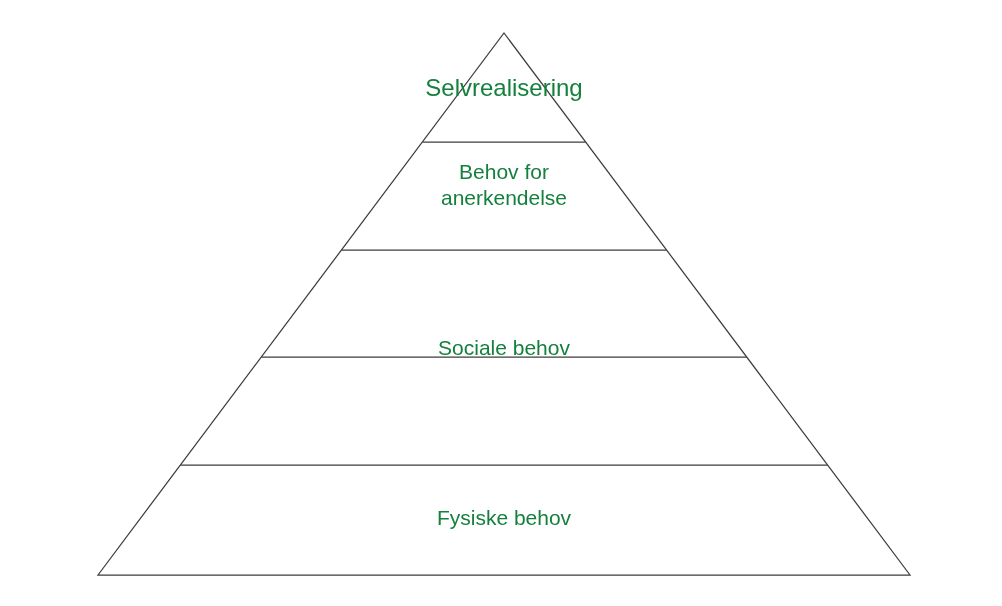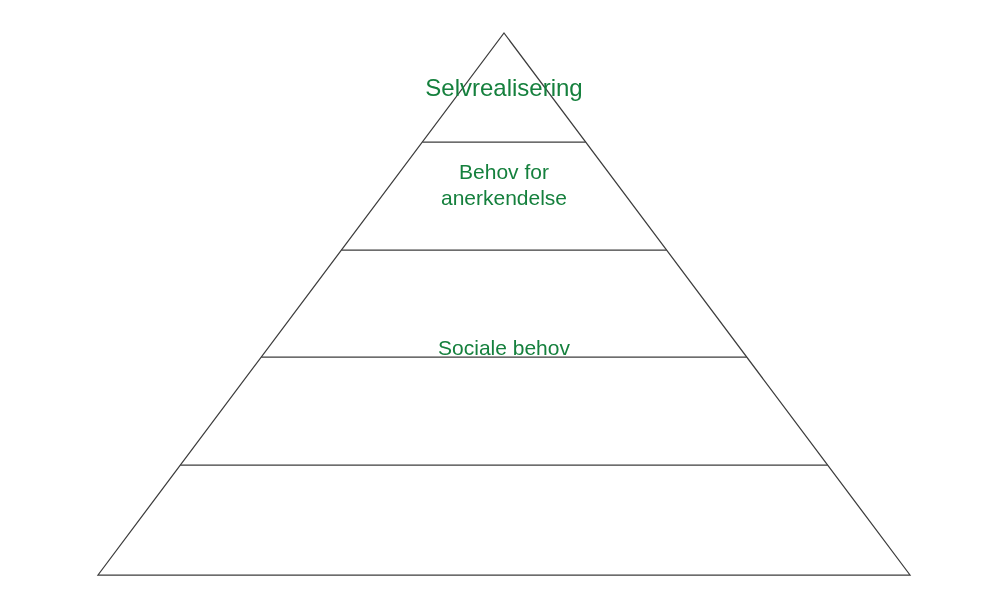--- a/index.html
+++ b/index.html
@@ -62,14 +62,15 @@
   </svg>
 
   <div class="level-label top lbl-1">Selvrealisering</div>
 
   <div class="level-label lbl-2">Behov for
 anerkendelse</div>
 
   <div class="level-label lbl-3">Sociale behov</div>
 
 
+  <div class="level-label lbl-5">Fysiske behov</div>
 
 </div>
 
 </body></html>

